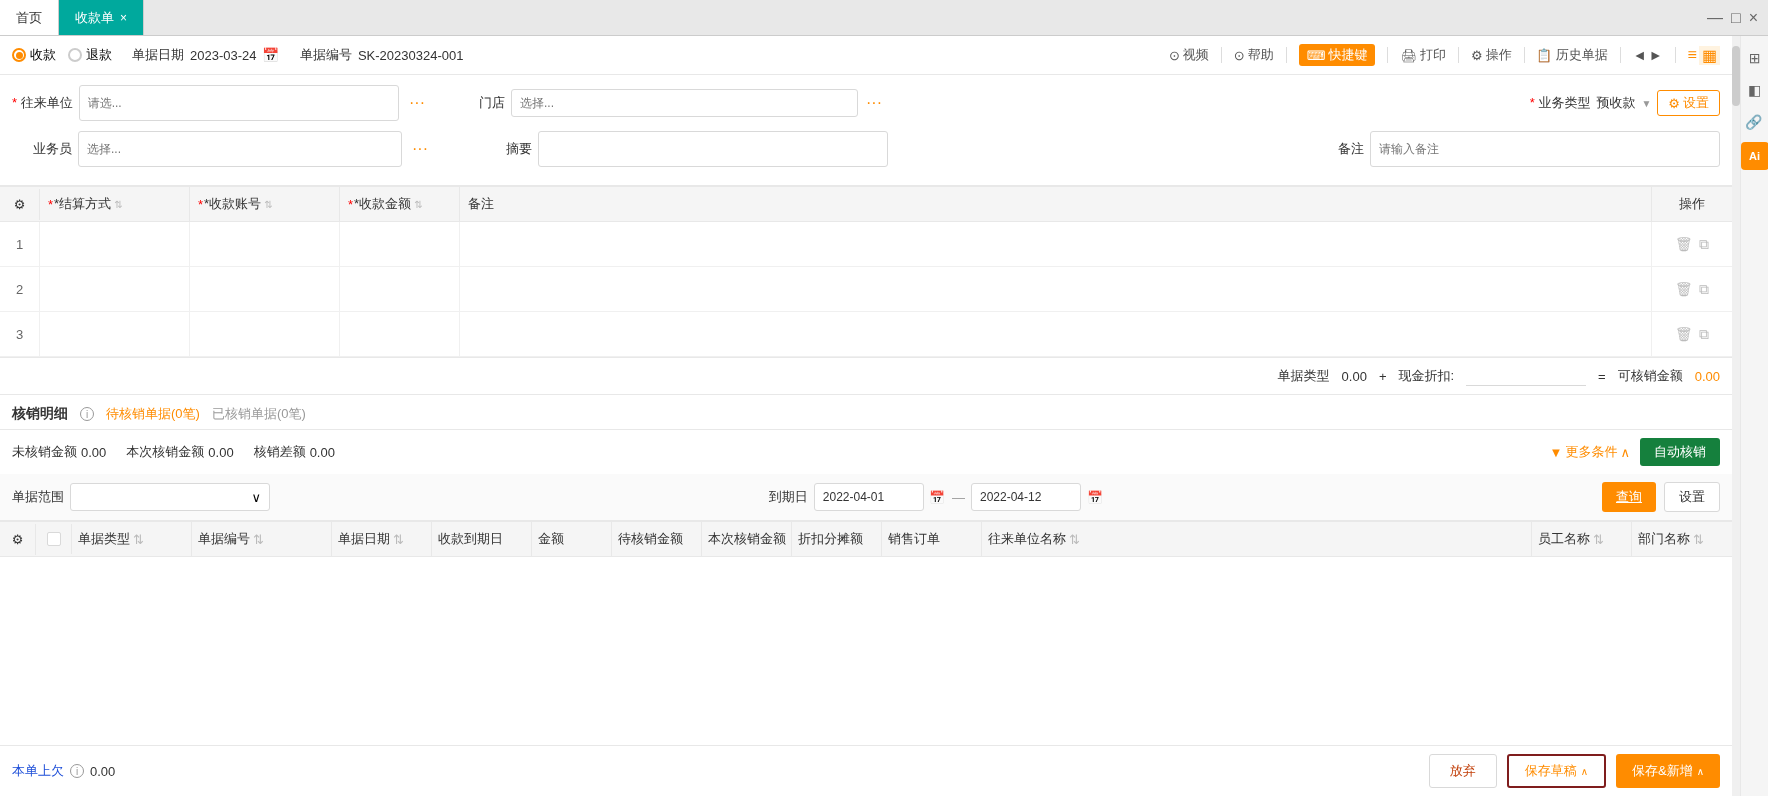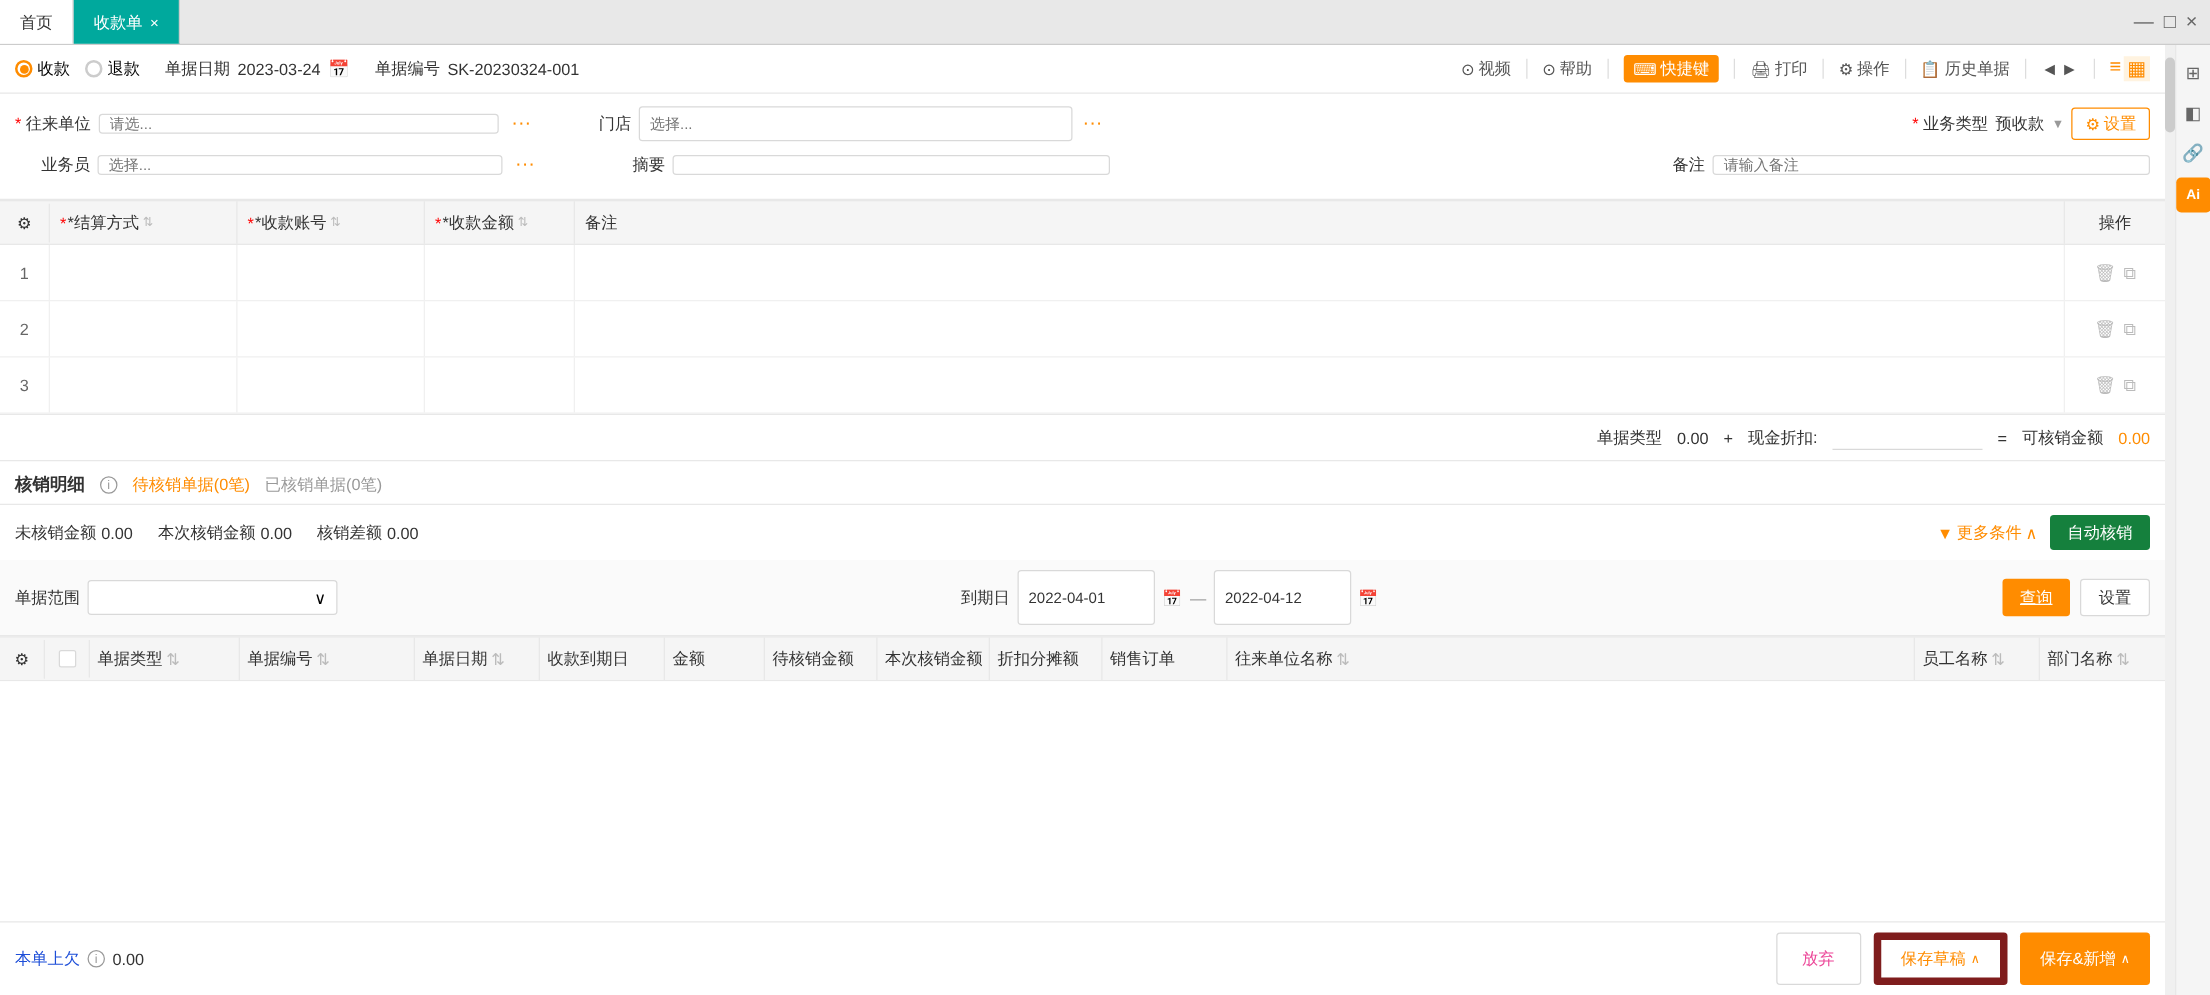--- a/index.html
+++ b/index.html
@@ -51,21 +51,21 @@
     .view-btn { cursor: pointer; color: #ff8c00; font-size: 16px; }
 
     
     .form-area { padding: 10px 12px; border-bottom: 1px solid #e8e8e8; flex-shrink: 0; }
     .form-row { display: flex; align-items: center; gap: 0; margin-bottom: 8px; }
     .form-field { display: flex; align-items: center; flex: 1; gap: 6px; }
     .field-label { color: #333; white-space: nowrap; min-width: 60px; text-align: right; }
     .field-label.required::before { content: '* '; color: red; }
     .field-input {
       flex: 1; border: 1px solid #d9d9d9; border-radius: 3px; padding: 4px 8px;
-      height: 16px; color: #bbb; font-size: 12px; outline: none; cursor: pointer;
+      height: 36px; color: #bbb; font-size: 12px; outline: none; cursor: pointer;
       background: #fff;
     }
     .field-dots { color: #ff8c00; cursor: pointer; font-size: 16px; padding: 0 4px; }
     .field-select { display: flex; align-items: center; gap: 4px; }
     .select-input { flex: 1; border: 1px solid #d9d9d9; border-radius: 3px; padding: 4px 8px; height: 28px; color: #bbb; font-size: 12px; outline: none; background: #fff; }
     .settings-btn {
       border: 1px solid #ff8c00; color: #ff8c00; background: #fff; padding: 3px 10px;
       border-radius: 3px; cursor: pointer; display: flex; align-items: center; gap: 3px; font-size: 12px; white-space: nowrap;
     }
     .business-type-value { color: #333; }
@@ -119,21 +119,21 @@
       background: #15803d; color: #fff; border: none; padding: 5px 14px;
       border-radius: 3px; cursor: pointer; font-size: 13px;
     }
 
     
     .filter-row { display: flex; align-items: center; padding: 8px 12px; gap: 12px; background: #fafafa; border-bottom: 1px solid #e8e8e8; flex-shrink: 0; }
     .filter-field { display: flex; align-items: center; gap: 6px; }
     .filter-label { color: #333; white-space: nowrap; }
     .filter-select { border: 1px solid #d9d9d9; border-radius: 3px; padding: 4px 8px; height: 28px; font-size: 12px; outline: none; background: #fff; min-width: 200px; display: flex; align-items: center; justify-content: space-between; cursor: pointer; }
     .filter-date-group { display: flex; align-items: center; gap: 6px; margin-left: auto; }
-    .date-input { border: 1px solid #d9d9d9; border-radius: 3px; padding: 4px 8px; height: 44px; font-size: 12px; outline: none; background: #fff; width: 110px; }
+    .date-input { border: 1px solid #d9d9d9; border-radius: 3px; padding: 4px 8px; height: 28px; font-size: 12px; outline: none; background: #fff; width: 110px; }
     .filter-actions { display: flex; gap: 8px; }
     .query-btn { background: #ff8c00; color: #fff; border: none; padding: 5px 14px; border-radius: 3px; cursor: pointer; font-size: 13px; text-decoration: underline; }
     .settings-btn2 { background: #fff; color: #333; border: 1px solid #d9d9d9; padding: 5px 14px; border-radius: 3px; cursor: pointer; font-size: 13px; }
 
     
     .bottom-table-header { display: flex; align-items: center; background: #f5f5f5; border-bottom: 1px solid #e8e8e8; border-top: 1px solid #e8e8e8; flex-shrink: 0; }
     .bth { padding: 8px 6px; color: #333; font-weight: 500; border-right: 1px solid #e8e8e8; display: flex; align-items: center; gap: 3px; font-size: 12px; white-space: nowrap; }
     .bth:last-child { border-right: none; }
     .bcol-settings { width: 36px; justify-content: center; }
     .bcol-check { width: 36px; justify-content: center; }
@@ -150,22 +150,22 @@
     .bcol-staff { width: 100px; }
     .bcol-dept { width: 100px; }
 
     
     .footer { display: flex; align-items: center; padding: 8px 12px; border-top: 1px solid #e8e8e8; background: #fff; flex-shrink: 0; }
     .footer-left { display: flex; align-items: center; gap: 6px; }
     .footer-label { color: #1d4ed8; }
     .footer-value { color: #333; font-weight: 500; }
     .footer-info-icon { width: 14px; height: 14px; border-radius: 50%; border: 1px solid #999; display: inline-flex; align-items: center; justify-content: center; font-size: 10px; color: #999; cursor: pointer; }
     .footer-actions { margin-left: auto; display: flex; gap: 10px; }
-    .discard-btn { background: #fff; color: #ec4899; border: 1px solid #d9d9d9; padding: 6px 20px; border-radius: 3px; cursor: pointer; font-size: 13px; }
-    .save-draft-btn { background: #fff; color: #ff8c00; border: 6px solid #7f1d1d; padding: 6px 16px; border-radius: 3px; cursor: pointer; font-size: 13px; display: flex; align-items: center; gap: 4px; justify-content: center; }
+    .discard-btn { background: #fff; color: #c2410c; border: 1px solid #d9d9d9; padding: 6px 20px; border-radius: 3px; cursor: pointer; font-size: 13px; }
+    .save-draft-btn { background: #fff; color: #ff8c00; border: 2px solid #7f1d1d; padding: 6px 16px; border-radius: 3px; cursor: pointer; font-size: 13px; display: flex; align-items: center; gap: 4px; justify-content: center; }
     .save-new-btn { background: #ff8c00; color: #fff; border: none; padding: 6px 16px; border-radius: 3px; cursor: pointer; font-size: 13px; display: flex; align-items: center; gap: 4px; }
     .btn-arrow { font-size: 10px; }
 
     
     .right-sidebar { position: absolute; right: 0; top: 36px; width: 28px; height: calc(796px - 36px); background: #f5f5f5; border-left: 1px solid #e8e8e8; display: flex; flex-direction: column; align-items: center; padding-top: 10px; gap: 8px; }
     .sidebar-icon { width: 24px; height: 24px; display: flex; align-items: center; justify-content: center; cursor: pointer; color: #666; font-size: 14px; }
     .required-star { color: red; }
 
     .chevron-down { font-size: 10px; color: #999; }
     .checkbox-empty { width: 14px; height: 14px; border: 1px solid #d9d9d9; border-radius: 2px; background: #fff; }

